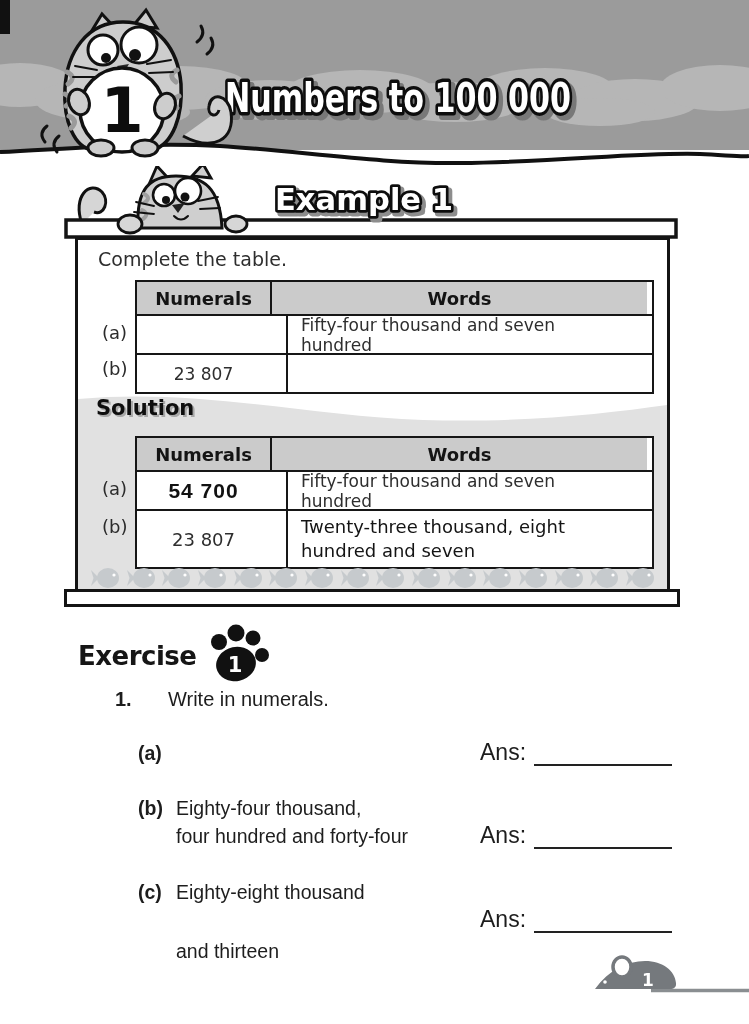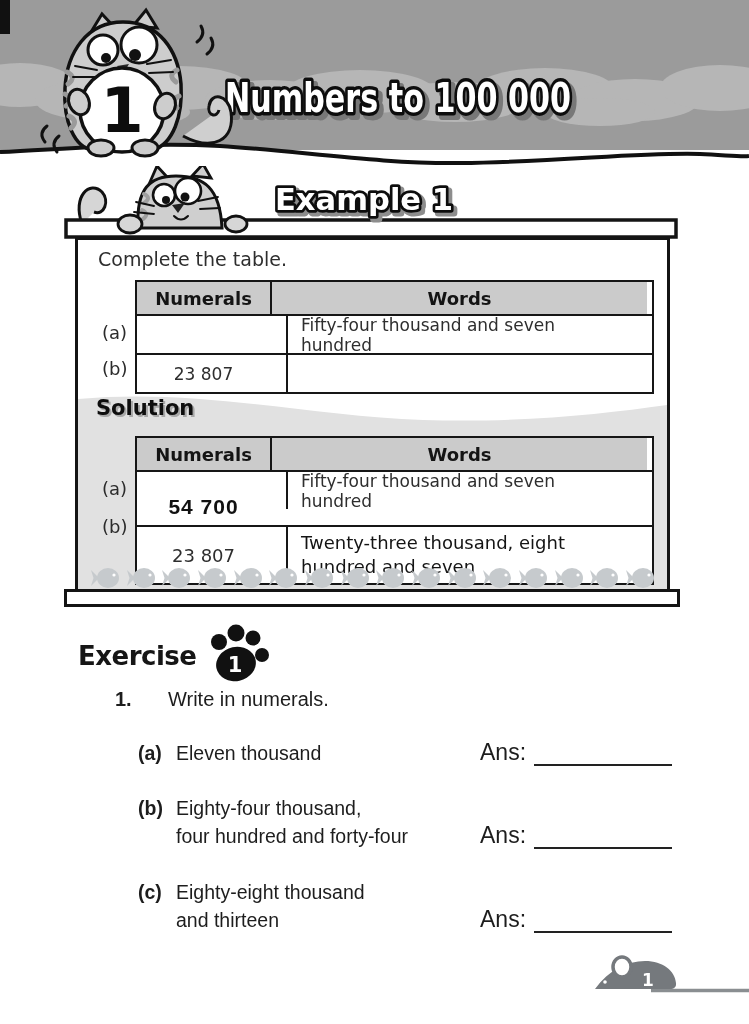--- a/index.html
+++ b/index.html
@@ -180,21 +180,21 @@
     </div>
     <div class="row-label" style="left:24px;top:82px;">(a)</div>
     <div class="row-label" style="left:24px;top:118px;">(b)</div>
 
     <div class="xtable" style="top:196px;">
       <div class="trow hdrrow">
         <div class="tcell" style="height:32px;">Numerals</div>
         <div class="tcell c2" style="height:32px;">Words</div>
       </div>
       <div class="trow">
-        <div class="tcell num-cell big-num" style="height:37px;margin-top:16px;">54 700</div>
+        <div class="tcell num-cell big-num" style="height:37px;">54 700</div>
         <div class="tcell c2 words-cell hand" style="height:37px;">Fifty-four thousand and seven hundred</div>
       </div>
       <div class="trow">
         <div class="tcell num-cell hand" style="height:56px;font-size:18px;">23 807</div>
         <div class="tcell c2 words-cell bold-words" style="height:56px;padding-right:95px;">Twenty-three thousand, eight hundred and seven</div>
       </div>
     </div>
     <div class="row-label" style="left:24px;top:238px;">(a)</div>
     <div class="row-label" style="left:24px;top:276px;">(b)</div>
 
@@ -293,37 +293,36 @@
       <circle cx="56" cy="31" r="7" fill="#111"></circle>
       <ellipse cx="30" cy="40" rx="20" ry="17" transform="rotate(-12 30 40)" fill="#111"></ellipse>
       <text x="29" y="48" text-anchor="middle" font-size="21" font-weight="bold" fill="#fff">1</text>
     </svg>
   </div>
 
   <div class="qnum">1.</div>
   <div class="qtext">Write in numerals.</div>
 
   <div class="item-label" style="left:138px;top:742px;">(a)</div>
-  <div class="item-line" style="left:176px;top:742px;">Eleven thousand</div>
   <div class="ans" style="top:742px;">
     <span>Ans:</span>
     <span class="ans-line"></span>
   </div>
 
   <div class="item-label" style="left:138px;top:797px;">(b)</div>
   <div class="item-line" style="left:176px;top:797px;">Eighty-four thousand,</div>
   <div class="item-line" style="left:176px;top:825px;">four hundred and forty-four</div>
   <div class="ans" style="top:825px;">
     <span>Ans:</span>
     <span class="ans-line"></span>
   </div>
 
   <div class="item-label" style="left:138px;top:881px;">(c)</div>
   <div class="item-line" style="left:176px;top:881px;">Eighty-eight thousand</div>
-  <div class="item-line" style="left:176px;top:909px;">and thirteen</div>
+  <div class="item-line" style="left:176px;top:940px;">and thirteen</div>
   <div class="ans" style="top:909px;">
     <span>Ans:</span>
     <span class="ans-line"></span>
   </div>
 
 
   <svg class="mouse-svg" width="160" height="45" viewBox="0 0 160 45">
     <line x1="62" y1="39.5" x2="160" y2="39.5" stroke="#8a8e91" stroke-width="3.5"></line>
     <path d="M6,38 C20,19 38,10 56,10 C74,10 86,20 87,32 C87.5,36 85,38 81,38 Z" fill="#75797d"></path>
     <ellipse cx="33" cy="16" rx="9" ry="10" fill="#fff" stroke="#75797d" stroke-width="3.5"></ellipse>

